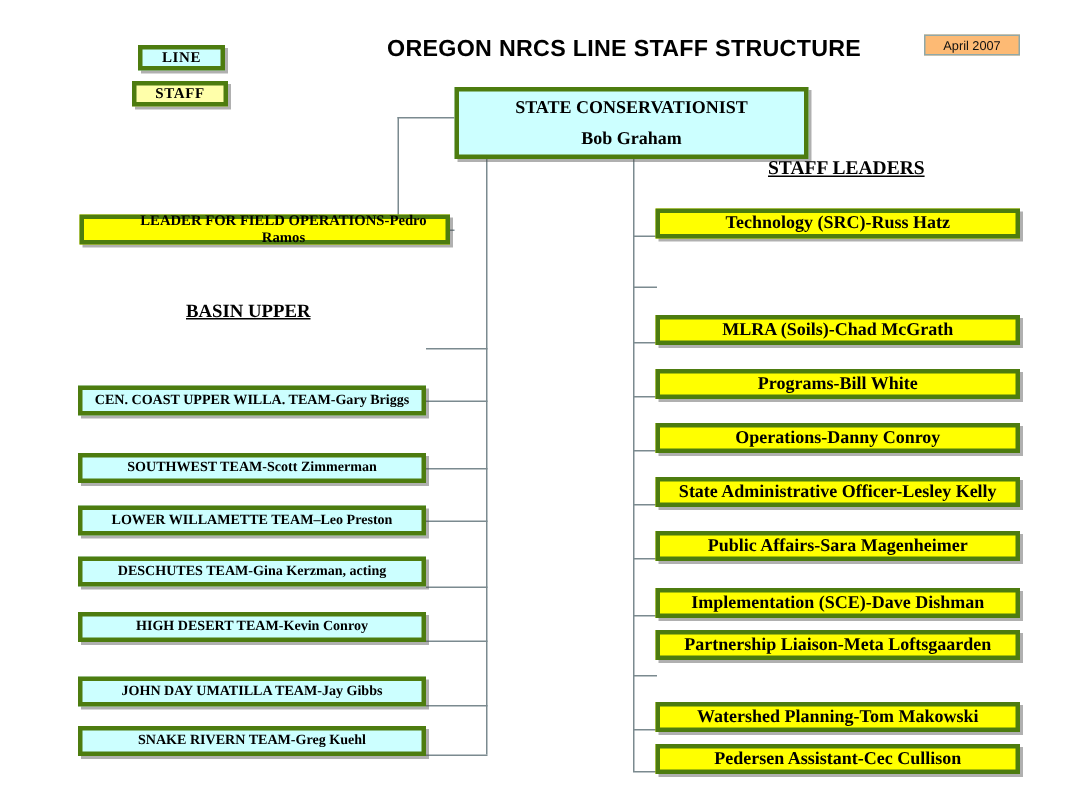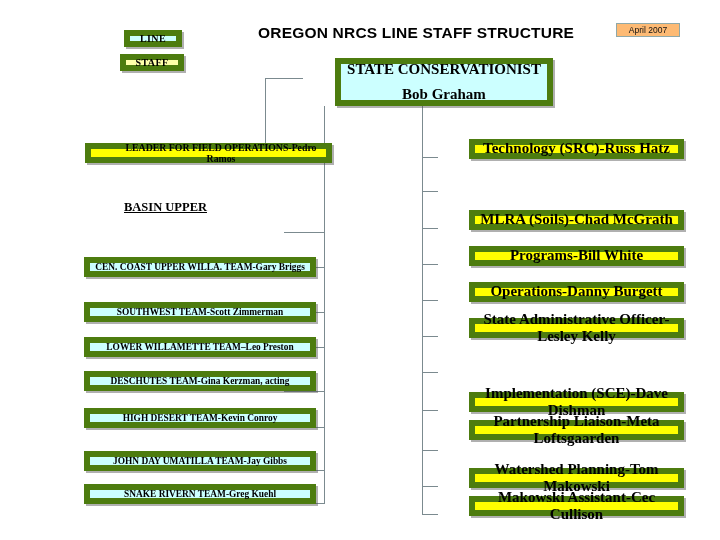--- a/index.html
+++ b/index.html
@@ -18,25 +18,24 @@
 
   
   .box {
     position: absolute;
     box-sizing: border-box;
     display: flex;
     flex-direction: column;
     align-items: center;
     justify-content: center;
     text-align: center;
-    border: 6px solid #4d7c0f;
+    border: 3px solid #4d7c0f;
     color: #000000;
     font-weight: bold;
     line-height: 1.15;
-    margin-left: 32px;
   }
   .line-box  { background: #ccffff; }
   .staff-box { background: #ffff00; }
 
   
   .box.shadowed {
     box-shadow: 2px 2px 0 rgba(80,80,80,0.45);
   }
 
   
@@ -77,22 +76,22 @@
     font-size: 10px; letter-spacing: 0.4px;
   }
   #legend-staff {
     left: 88px; top: 54px; width: 64px; height: 17px;
     background: #ffffaa;
     font-size: 10px; letter-spacing: 0.4px;
   }
 
   
   #root-node {
-    left: 303px; top: 58px; width: 218px; height: 48px;
-    font-size: 15px;
+    left: 303px; top: 58px; width: 236px; height: 48px;
+    font-size: 12px;
   }
   #root-node .ln { display: block; }
   #root-node .ln1 { margin-bottom: 7px; }
 
   
   .section-header {
     position: absolute;
     font-family: "Liberation Serif", serif;
     font-weight: bold;
     color: #000000;
@@ -113,23 +112,23 @@
   .basin-node {
     left: 52px;
     width: 232px;
     height: 20px;
     font-size: 9.4px;
   }
 
   
   .staff-node {
     left: 437px;
-    width: 215px;
+    width: 243px;
     height: 20px;
-    font-size: 15px;
+    font-size: 12px;
   }
 
   
   .conn {
     position: absolute;
     background: #7b8a8f;
   }
   .conn.h { height: 1px; }
   .conn.v { width: 1px; }
 </style>
@@ -174,32 +173,34 @@
   <div class="conn h" style="left:422px; top:514px; width:16px;"></div>
 
   <div class="box line-box shadowed" id="root-node">
     <span class="ln ln1">STATE CONSERVATIONIST</span>
     <span class="ln">Bob Graham</span>
   </div>
 
   <div class="box staff-box shadowed" id="field-ops">LEADER FOR FIELD OPERATIONS-Pedro Ramos</div>
 
   <div class="section-header" id="hdr-basin">BASIN UPPER</div>
+  <div class="section-header" id="hdr-staff">STAFF LEADERS</div>
 
   <div class="box line-box shadowed basin-node" style="top:257px;">CEN. COAST UPPER WILLA. TEAM-Gary Briggs</div>
   <div class="box line-box shadowed basin-node" style="top:302px;">SOUTHWEST TEAM-Scott Zimmerman</div>
   <div class="box line-box shadowed basin-node" style="top:371px;">DESCHUTES TEAM-Gina Kerzman, acting</div>
   <div class="box line-box shadowed basin-node" style="top:337px;">LOWER WILLAMETTE TEAM–Leo Preston</div>
   <div class="box line-box shadowed basin-node" style="top:408px;">HIGH DESERT TEAM-Kevin Conroy</div>
   <div class="box line-box shadowed basin-node" style="top:451px;">JOHN DAY UMATILLA TEAM-Jay Gibbs</div>
   <div class="box line-box shadowed basin-node" style="top:484px;">SNAKE RIVERN TEAM-Greg Kuehl</div>
 
   <div class="box staff-box shadowed staff-node" style="top:139px;">Technology (SRC)-Russ Hatz</div>
   <div class="box staff-box shadowed staff-node" style="top:210px;">MLRA (Soils)-Chad McGrath</div>
   <div class="box staff-box shadowed staff-node" style="top:246px;">Programs-Bill White</div>
-  <div class="box staff-box shadowed staff-node" style="top:282px;">Operations-Danny Burgett</div>
+  <div class="box staff-box shadowed staff-node" style="top:282px;">Operations-Danny Conroy</div>
   <div class="box staff-box shadowed staff-node" style="top:318px;">State Administrative Officer-Lesley Kelly</div>
+  <div class="box staff-box shadowed staff-node" style="top:354px;">Public Affairs-Sara Magenheimer</div>
   <div class="box staff-box shadowed staff-node" style="top:392px;">Implementation (SCE)-Dave Dishman</div>
   <div class="box staff-box shadowed staff-node" style="top:420px;">Partnership Liaison-Meta Loftsgaarden</div>
   <div class="box staff-box shadowed staff-node" style="top:468px;">Watershed Planning-Tom Makowski</div>
-  <div class="box staff-box shadowed staff-node" style="top:496px;">Makowski Assistant-Cec Cullison</div>
+  <div class="box staff-box shadowed staff-node" style="top:496px;">Pedersen Assistant-Cec Cullison</div>
 
 </div>
 
 </body></html>

